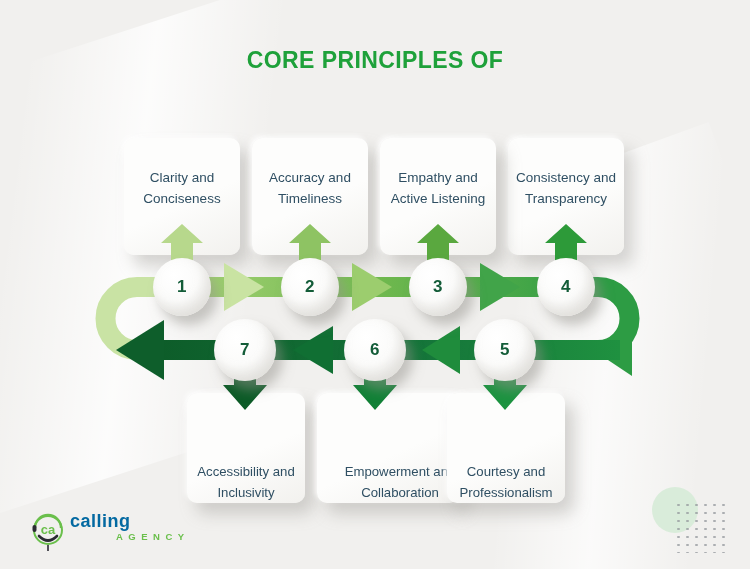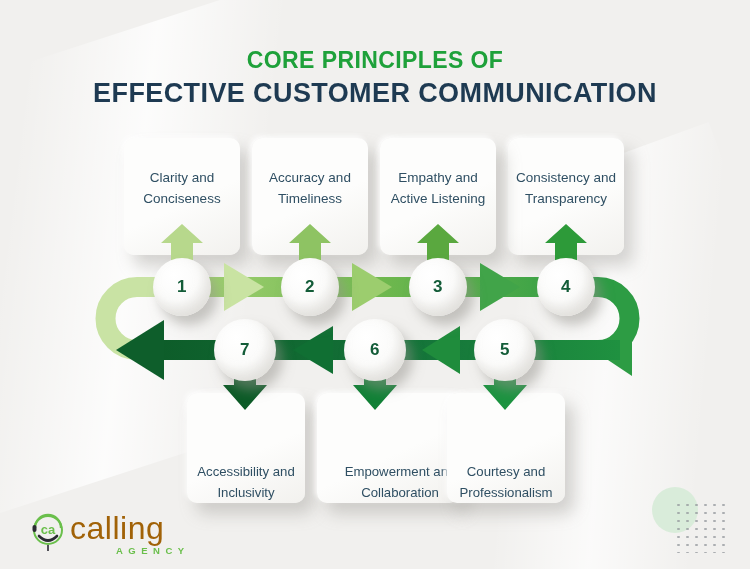--- a/index.html
+++ b/index.html
@@ -43,40 +43,39 @@
   }
   .circle .num{font-weight:bold;font-size:17px;color:#135c38;letter-spacing:.5px;}
   .circle.top{width:58px;height:58px;top:258px;}
   .circle.bottom{width:62px;height:62px;top:319px;}
   .n1{left:153px;} .n2{left:281px;} .n3{left:409px;} .n4{left:537px;}
   .n7{left:214px;} .n6{left:344px;} .n5{left:474px;}
 
   .logo{position:absolute;left:30px;top:512px;display:flex;align-items:flex-start;z-index:5;}
   .logo-icon{width:36px;height:40px;}
   .logo-text{margin-left:4px;}
-  .logo-name{font-size:32px;color:#a16207;letter-spacing:.5px;line-height:1;font-weight:normal;}
+  .logo-name{font-size:18px;color:#0369a1;letter-spacing:.5px;line-height:1;font-weight:bold;}
   .logo-sub{font-size:9.5px;color:#6abf4b;letter-spacing:5.5px;margin-top:1px;margin-left:46px;font-weight:bold;}
 
   .decor-halfcircle{position:absolute;left:652px;top:487px;width:46px;height:46px;border-radius:50%;
     background:#d9ecda;z-index:1;}
   .decor-dots{position:absolute;left:674px;top:501px;width:52px;height:52px;z-index:2;
     background-image:radial-gradient(#93989c 1.1px, rgba(0,0,0,0) 1.3px);
     background-size:9px 8px;opacity:.75;}
 </style>
 </head>
 <body>
 
 <div class="canvas">
 
   <div class="bg-streak s1"></div>
   <div class="bg-streak s2"></div>
 
   <div class="title">
     <div class="title-green">CORE PRINCIPLES OF</div>
-    <div class="title-navy">EFFECTIVE CUSTOMER COMMUNICATION</div>
   </div>
 
   <div class="card top c1">
     <span class="lbl">Clarity and Conciseness</span>
   </div>
   <div class="card top c2">
     <span class="lbl">Accuracy and Timeliness</span>
   </div>
   <div class="card top c4">
     <span class="lbl">Consistency and Transparency</span>

